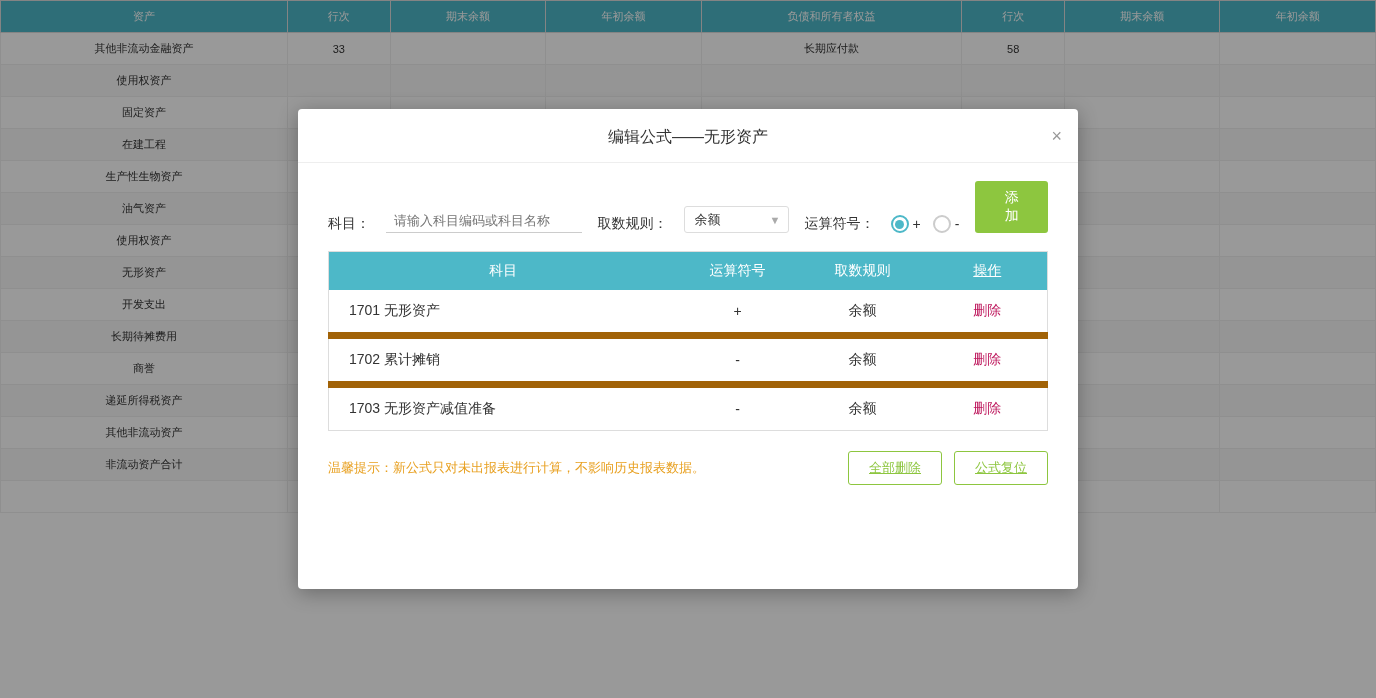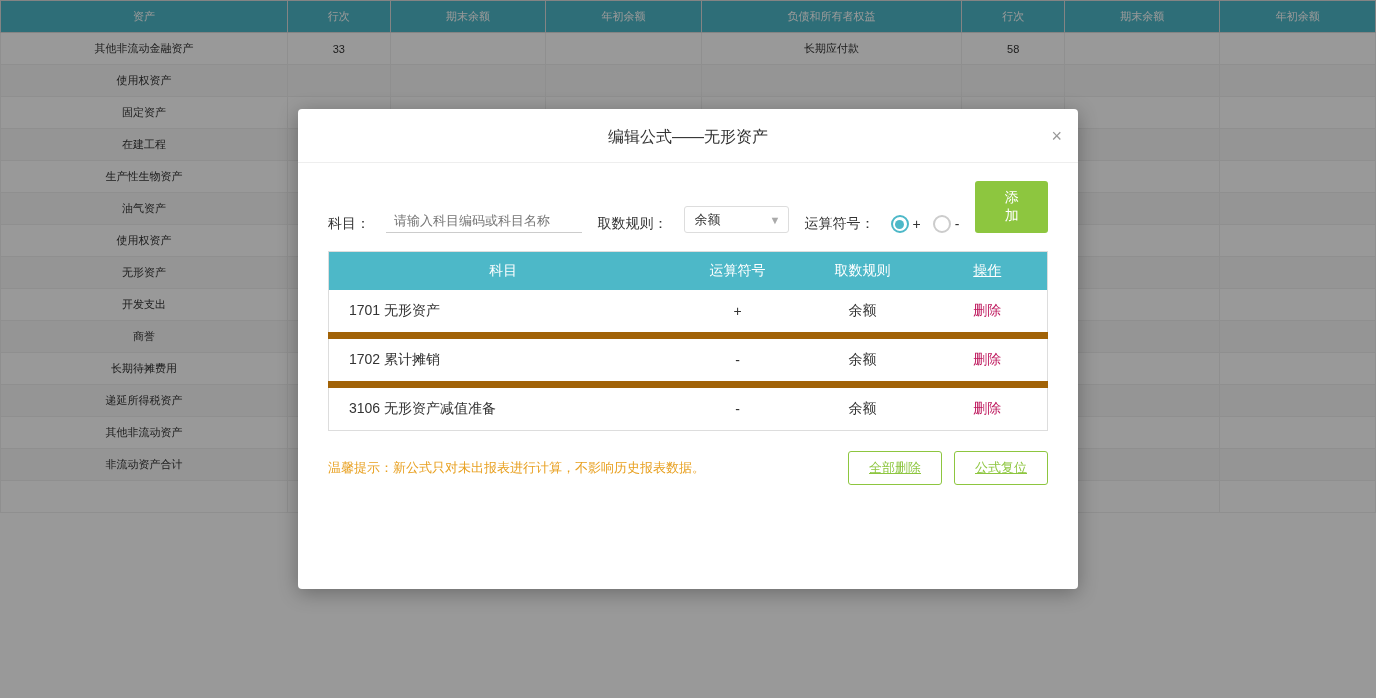--- a/index.html
+++ b/index.html
@@ -378,31 +378,31 @@
           <td>开发支出</td>
           <td></td>
           <td></td>
           <td></td>
           <td></td>
           <td></td>
           <td></td>
           <td></td>
         </tr>
         <tr>
+          <td>长期待摊费用</td>
+          <td></td>
+          <td></td>
+          <td></td>
+          <td></td>
+          <td></td>
+          <td></td>
+          <td></td>
+        </tr>
+        <tr>
           <td>商誉</td>
-          <td></td>
-          <td></td>
-          <td></td>
-          <td></td>
-          <td></td>
-          <td></td>
-          <td></td>
-        </tr>
-        <tr>
-          <td>长期待摊费用</td>
           <td></td>
           <td></td>
           <td></td>
           <td></td>
           <td></td>
           <td></td>
           <td></td>
         </tr>
         <tr>
           <td>递延所得税资产</td>
@@ -503,21 +503,21 @@
               <td>余额</td>
               <td><a class="link-delete">删除</a></td>
             </tr>
             <tr>
               <td class="td-left">1702 累计摊销</td>
               <td>-</td>
               <td>余额</td>
               <td><a class="link-delete">删除</a></td>
             </tr>
             <tr>
-              <td class="td-left">3106 无形资产减值准备</td>
+              <td class="td-left">1703 无形资产减值准备</td>
               <td>-</td>
               <td>余额</td>
               <td><a class="link-delete">删除</a></td>
             </tr>
           </tbody>
       </table>
     </div>
 
     <div class="modal-footer">
       <div class="footer-hint">

